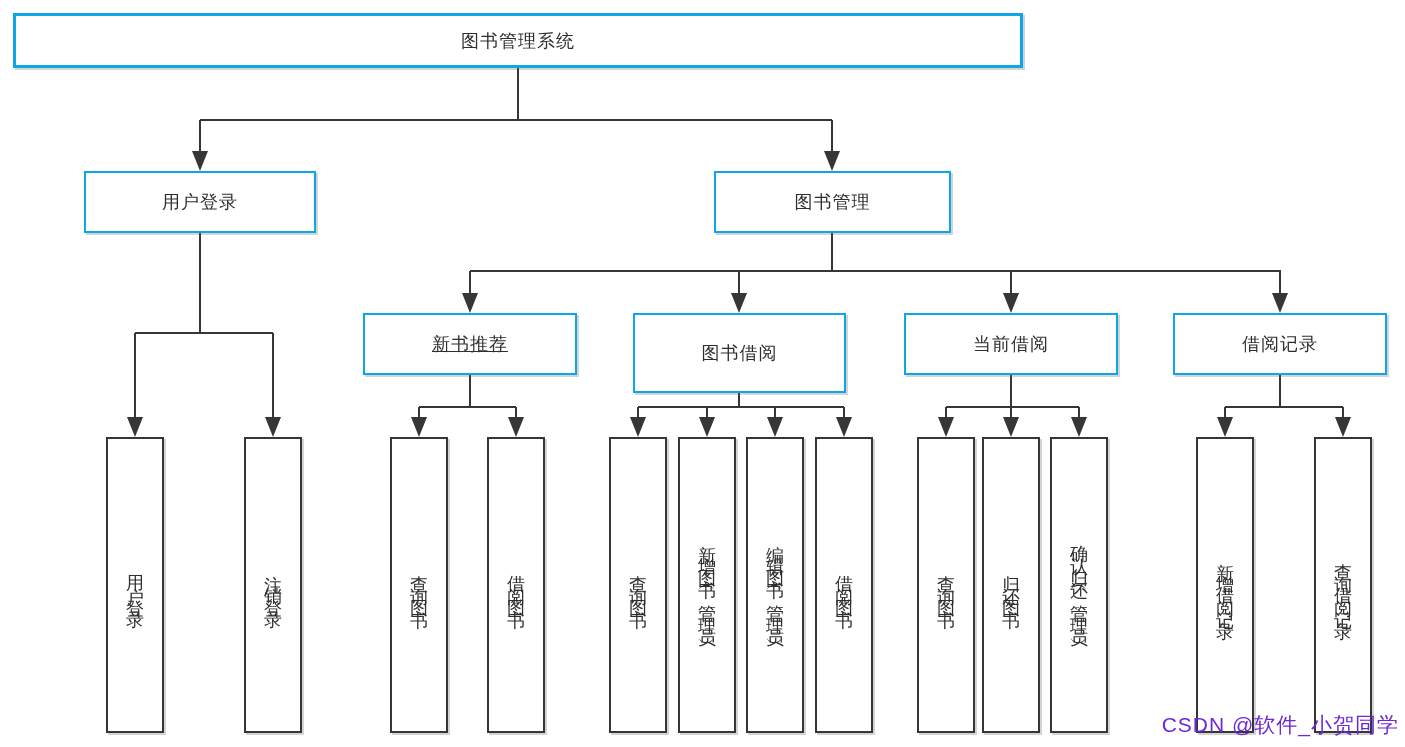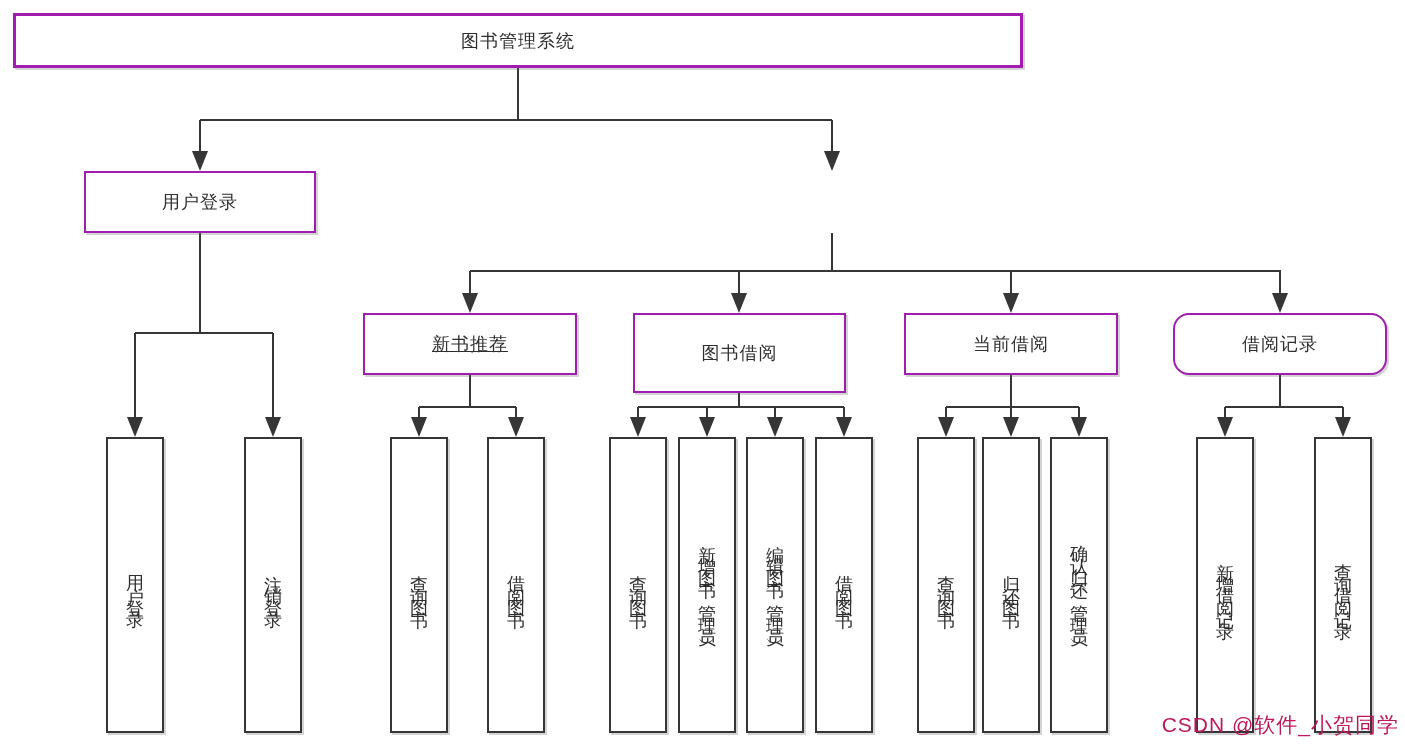--- a/index.html
+++ b/index.html
@@ -10,21 +10,21 @@
     font-family:"Liberation Sans","DejaVu Sans",sans-serif;
     color:#2e2e2e;
     overflow:hidden;
   }
   .connectors{position:absolute;left:0;top:0;width:1405px;height:747px;}
   .connectors path.line{fill:none;stroke:#363636;stroke-width:2;}
   .connectors path.arrow{fill:#363636;stroke:none;}
   .node{
     position:absolute;
     background:#ffffff;
-    border:2px solid #a21caf;
+    border:2px solid #0ea5e9;
     box-shadow:2px 2px 0 rgba(100,100,100,0.28);
     display:flex;align-items:center;justify-content:center;
     box-sizing:border-box;
     font-size:18px;
     letter-spacing:1px;
   }
   .node.root{border-width:3px;font-size:18px;}
   .node .h-label{white-space:nowrap;}
   .leaf{
     position:absolute;
@@ -43,34 +43,34 @@
     line-height:1;
     white-space:nowrap;
   }
   
   .n-user-login{left:84px;top:171px;width:232px;height:62px;}
   .n-book-mgmt{left:714px;top:171px;width:237px;height:62px;}
   
   .n-new-book{left:363px;top:313px;width:214px;height:62px;text-decoration:underline;}
   .n-borrow{left:633px;top:313px;width:213px;height:80px;}
   .n-current{left:904px;top:313px;width:214px;height:62px;}
-  .n-records{left:1173px;top:313px;width:214px;height:62px;border-radius:16px;}
+  .n-records{left:1173px;top:313px;width:214px;height:62px;}
   
   .n-root{left:13px;top:13px;width:1010px;height:55px;}
   
   .lf-1{left:106px;}  .lf-2{left:244px;}
   .lf-3{left:390px;}  .lf-4{left:487px;}
   .lf-5{left:609px;}  .lf-6{left:678px;}  .lf-7{left:746px;}  .lf-8{left:815px;}
   .lf-9{left:917px;}  .lf-10{left:982px;} .lf-11{left:1050px;}
   .lf-12{left:1196px;}.lf-13{left:1314px;}
   .watermark{
     position:absolute;
     right:6px;bottom:8px;
     font-size:21px;
-    color:#be185d;
+    color:#6d28d9;
     letter-spacing:1px;
     white-space:nowrap;
   }
 </style>
 </head>
 <body>
 
 <div class="canvas">
 
   <svg class="connectors" width="1405" height="747" viewBox="0 0 1405 747" xmlns="http://www.w3.org/2000/svg">
@@ -108,20 +108,23 @@
     <path class="arrow" d="M1217 417 L1233 417 L1225 437 Z"></path>
     <path class="arrow" d="M1335 417 L1351 417 L1343 437 Z"></path>
   </svg>
 
   <div class="node root n-root">
     <span class="h-label">图书管理系统</span>
   </div>
 
   <div class="node n-user-login">
     <span class="h-label">用户登录</span>
+  </div>
+  <div class="node n-book-mgmt">
+    <span class="h-label">图书管理</span>
   </div>
 
   <div class="node n-new-book">
     <span class="h-label">新书推荐</span>
   </div>
   <div class="node n-borrow">
     <span class="h-label">图书借阅</span>
   </div>
   <div class="node n-current">
     <span class="h-label">当前借阅</span>

